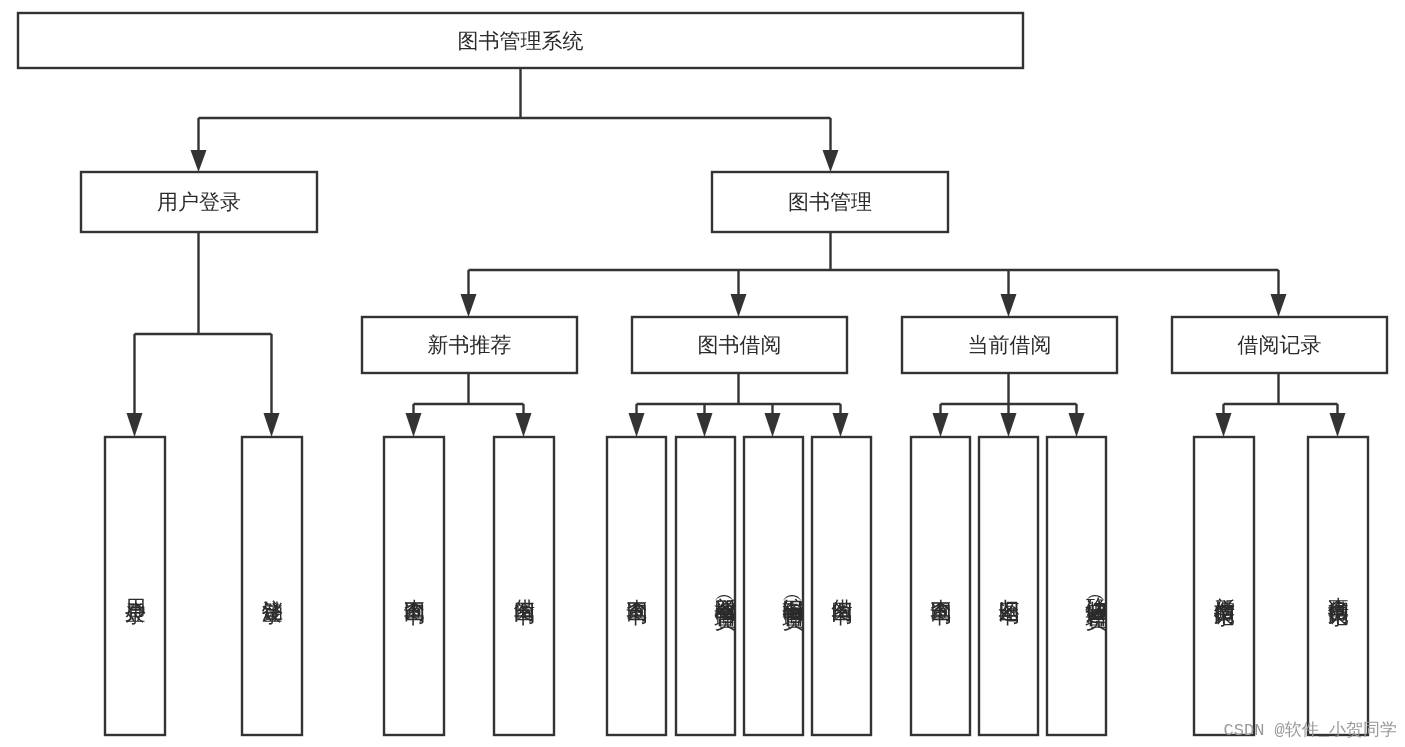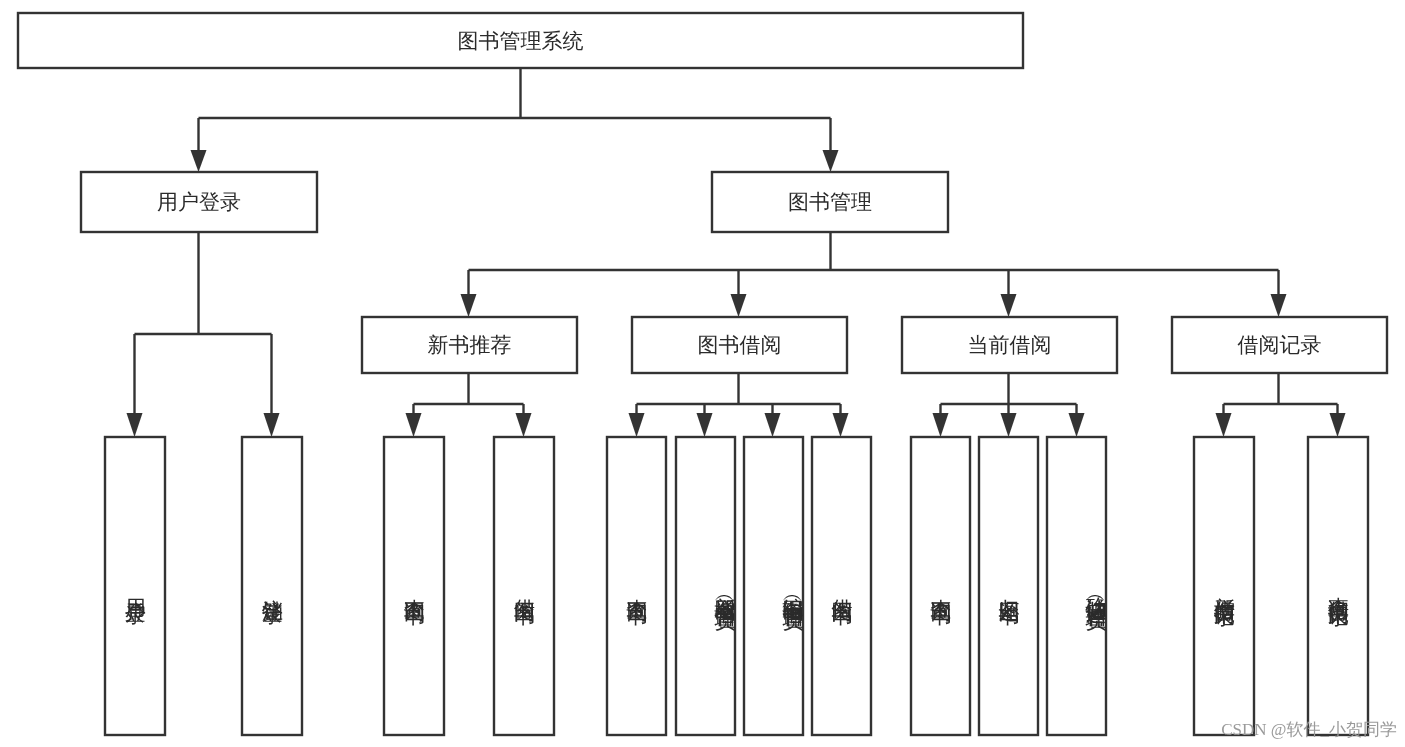--- a/index.html
+++ b/index.html
@@ -61,21 +61,21 @@
     letter-spacing: 2px;
     text-align: center;
     white-space: nowrap;
     pointer-events: none;
     user-select: none;
   }
   .watermark {
     position: absolute;
     right: 8px;
     bottom: 6px;
-    font-family: Liberation Serif, serif;
+    font-family: Liberation Mono, monospace;
     font-size: 17px;
     color: #9a9a9a;
     white-space: nowrap;
     user-select: none;
   }
 </style>
 </head>
 <body>
 
 <div id="diagram-root">

